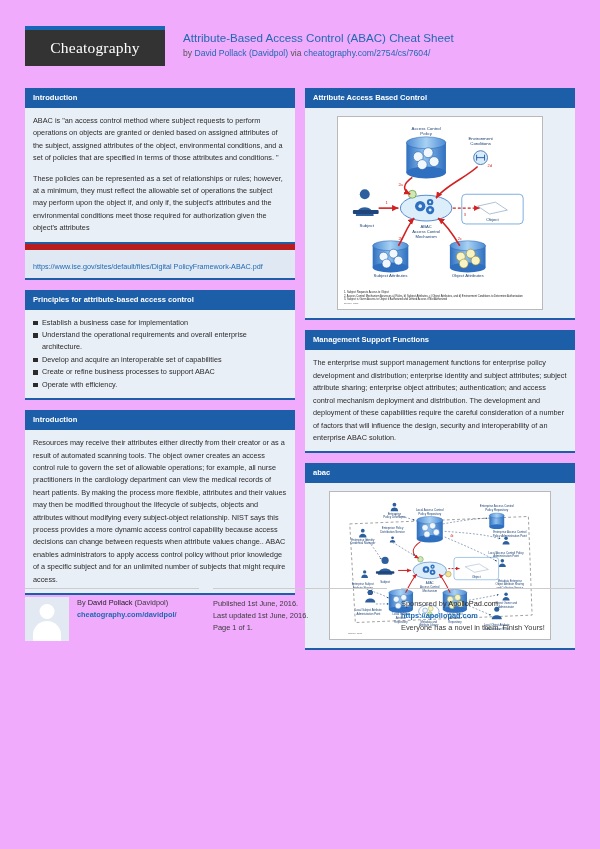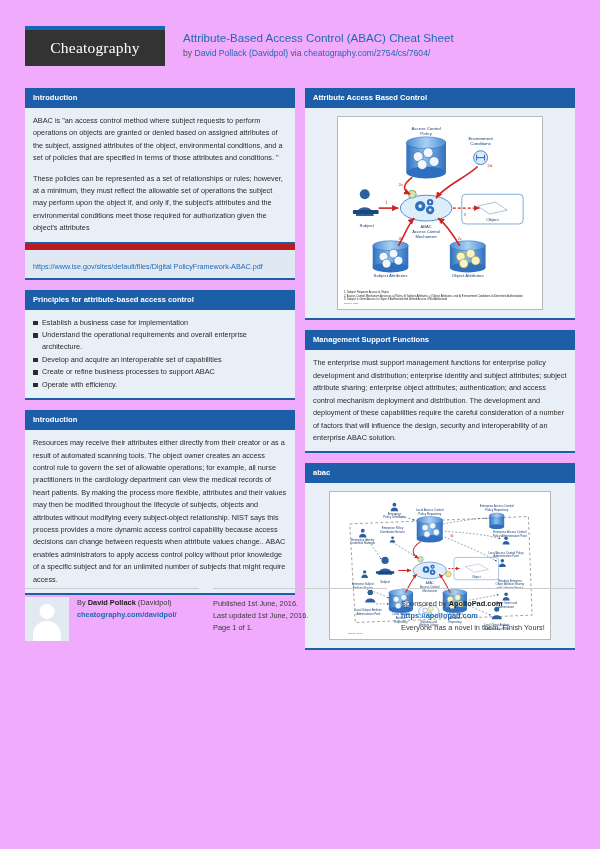--- a/index.html
+++ b/index.html
@@ -155,21 +155,21 @@
     background: #ffffff;
   }
   .avatar .body {
     position: absolute; left: 50%; top: 24px;
     transform: translateX(-50%);
     width: 28px; height: 24px;
     border-radius: 14px 14px 0 0;
     background: #ffffff;
   }
   .foot-txt { font-size: 7.4px; line-height: 12px; color: #3a3a3a; }
-  .foot-txt .b { font-weight: bold; color: #1a1a1a; }
+  .foot-txt .b { font-weight: normal; color: #1a1a1a; }
   .foot-txt a { color: #1f69b3; text-decoration: none; font-weight: bold; }
   .foot-col.meta .foot-txt,
   .foot-col.spons .foot-txt { padding-top: 1px; }
 </style>
 </head>
 <body>
 
 <div class="page">
 
   <div class="header">

